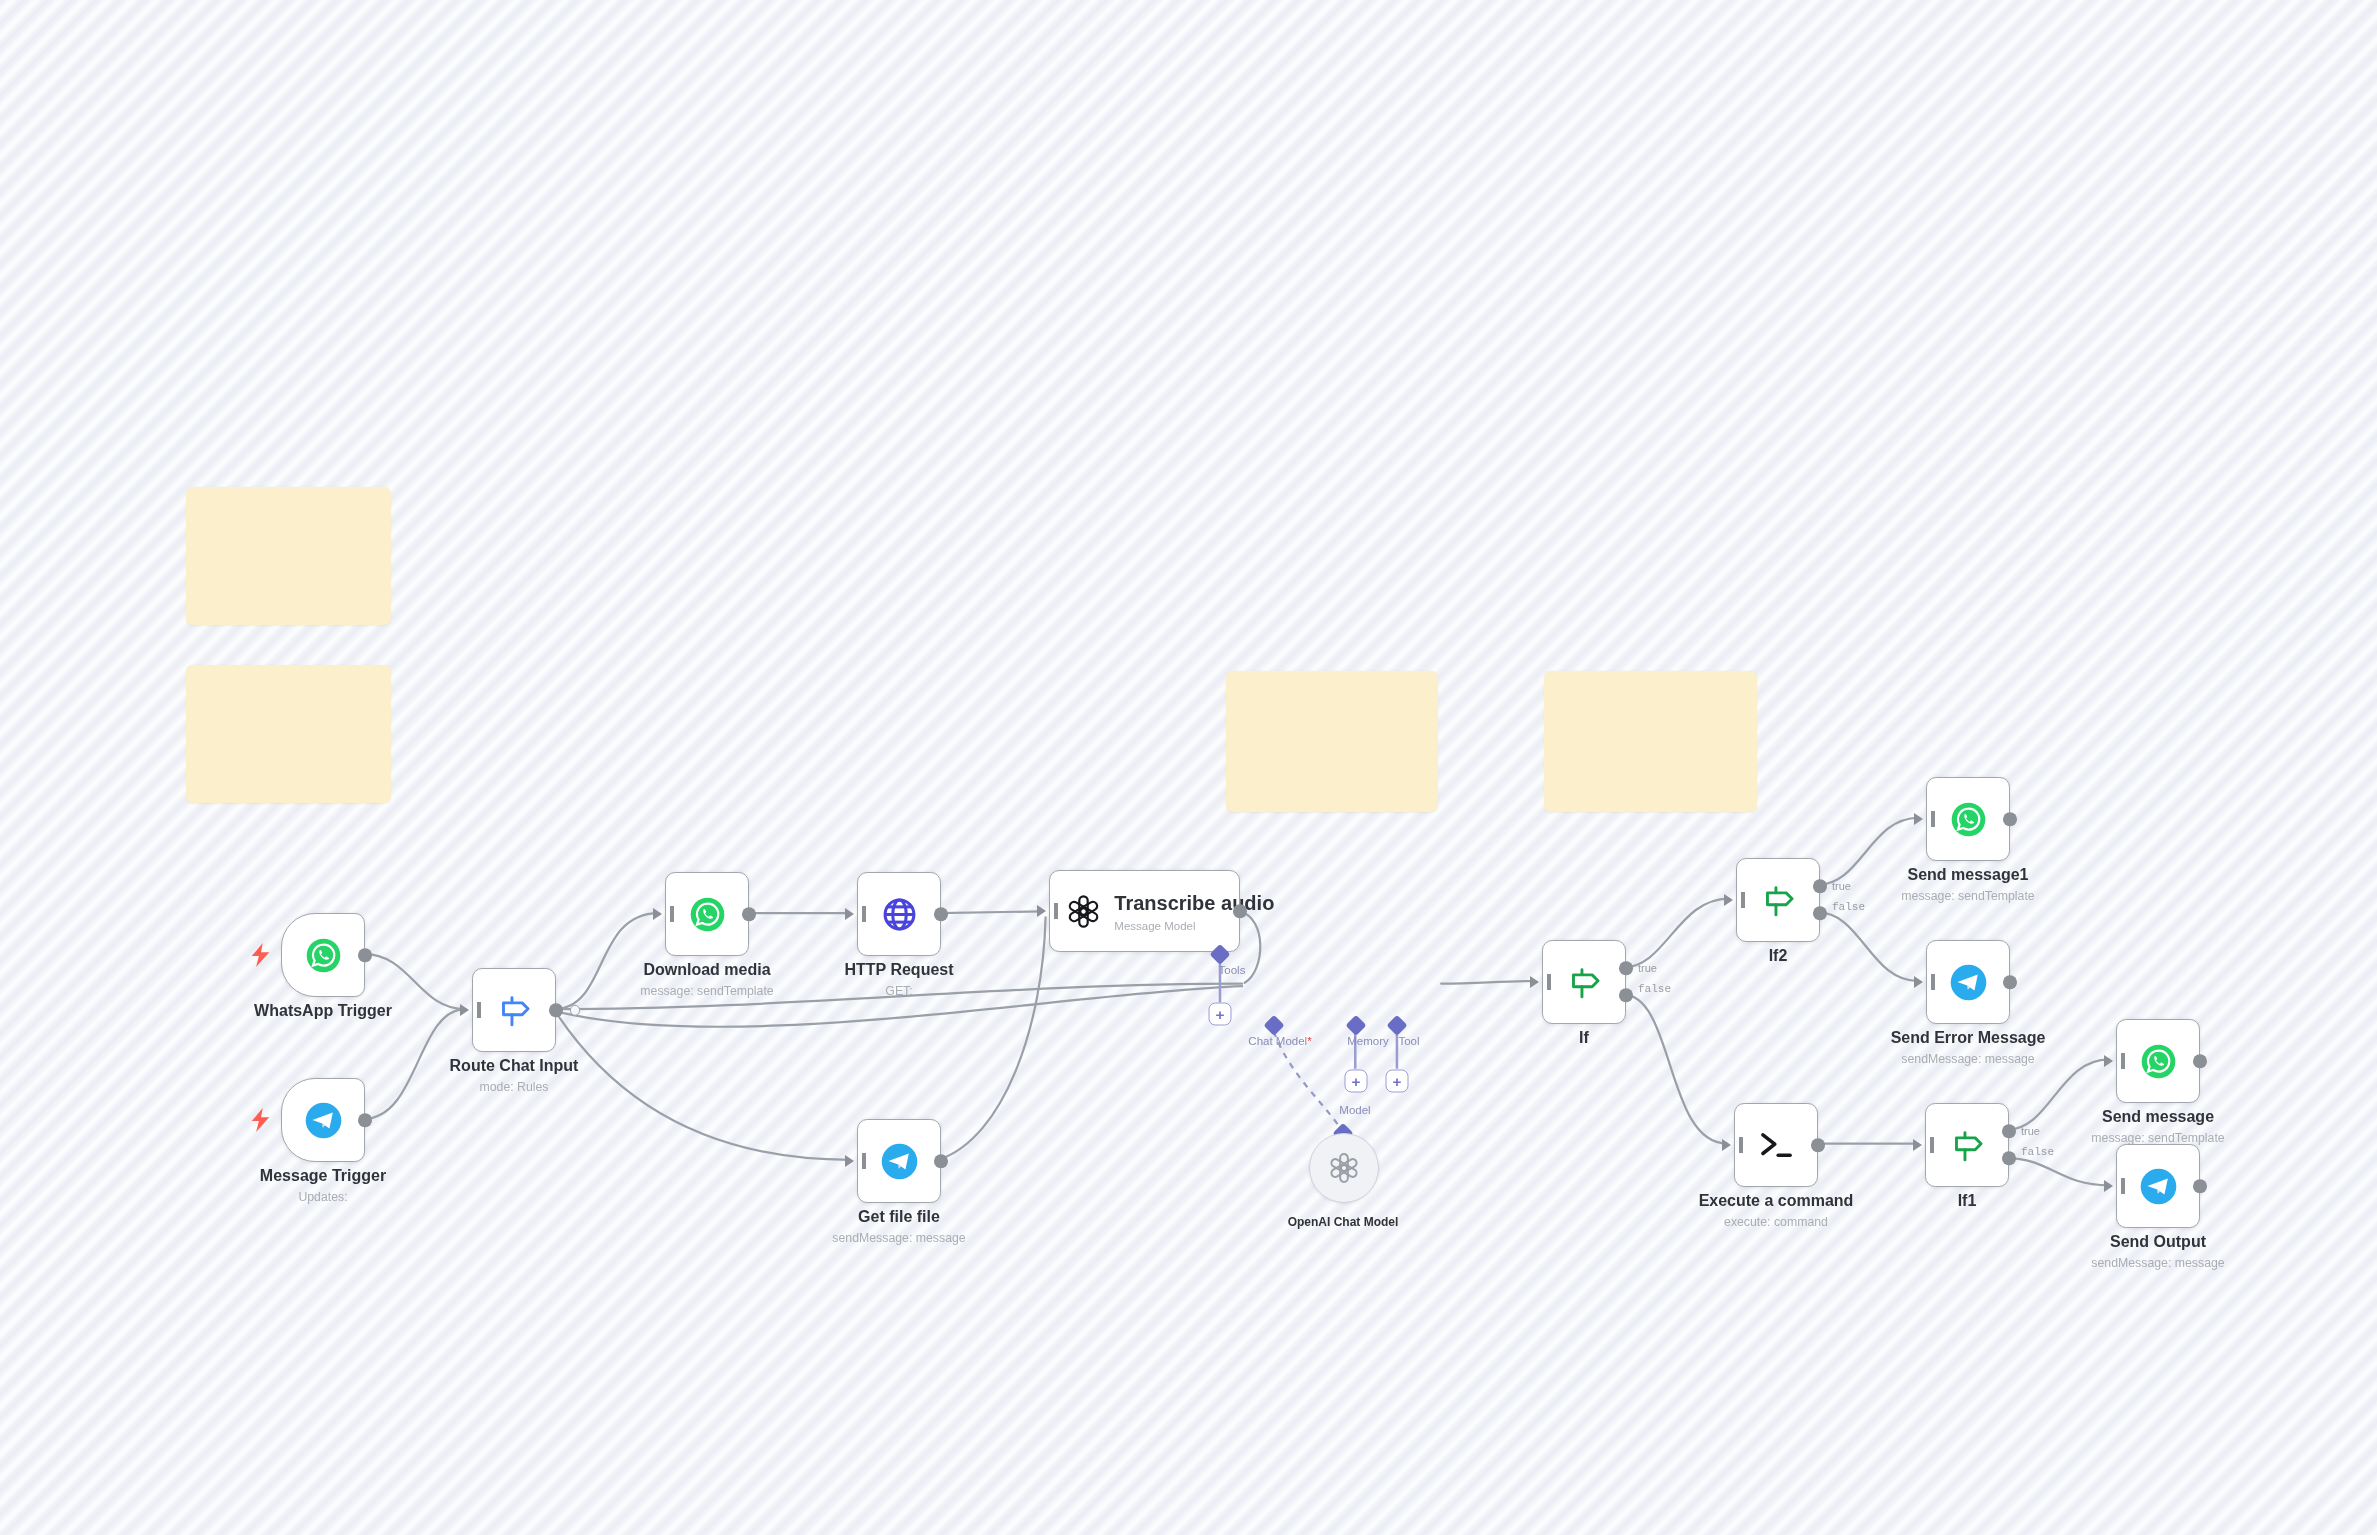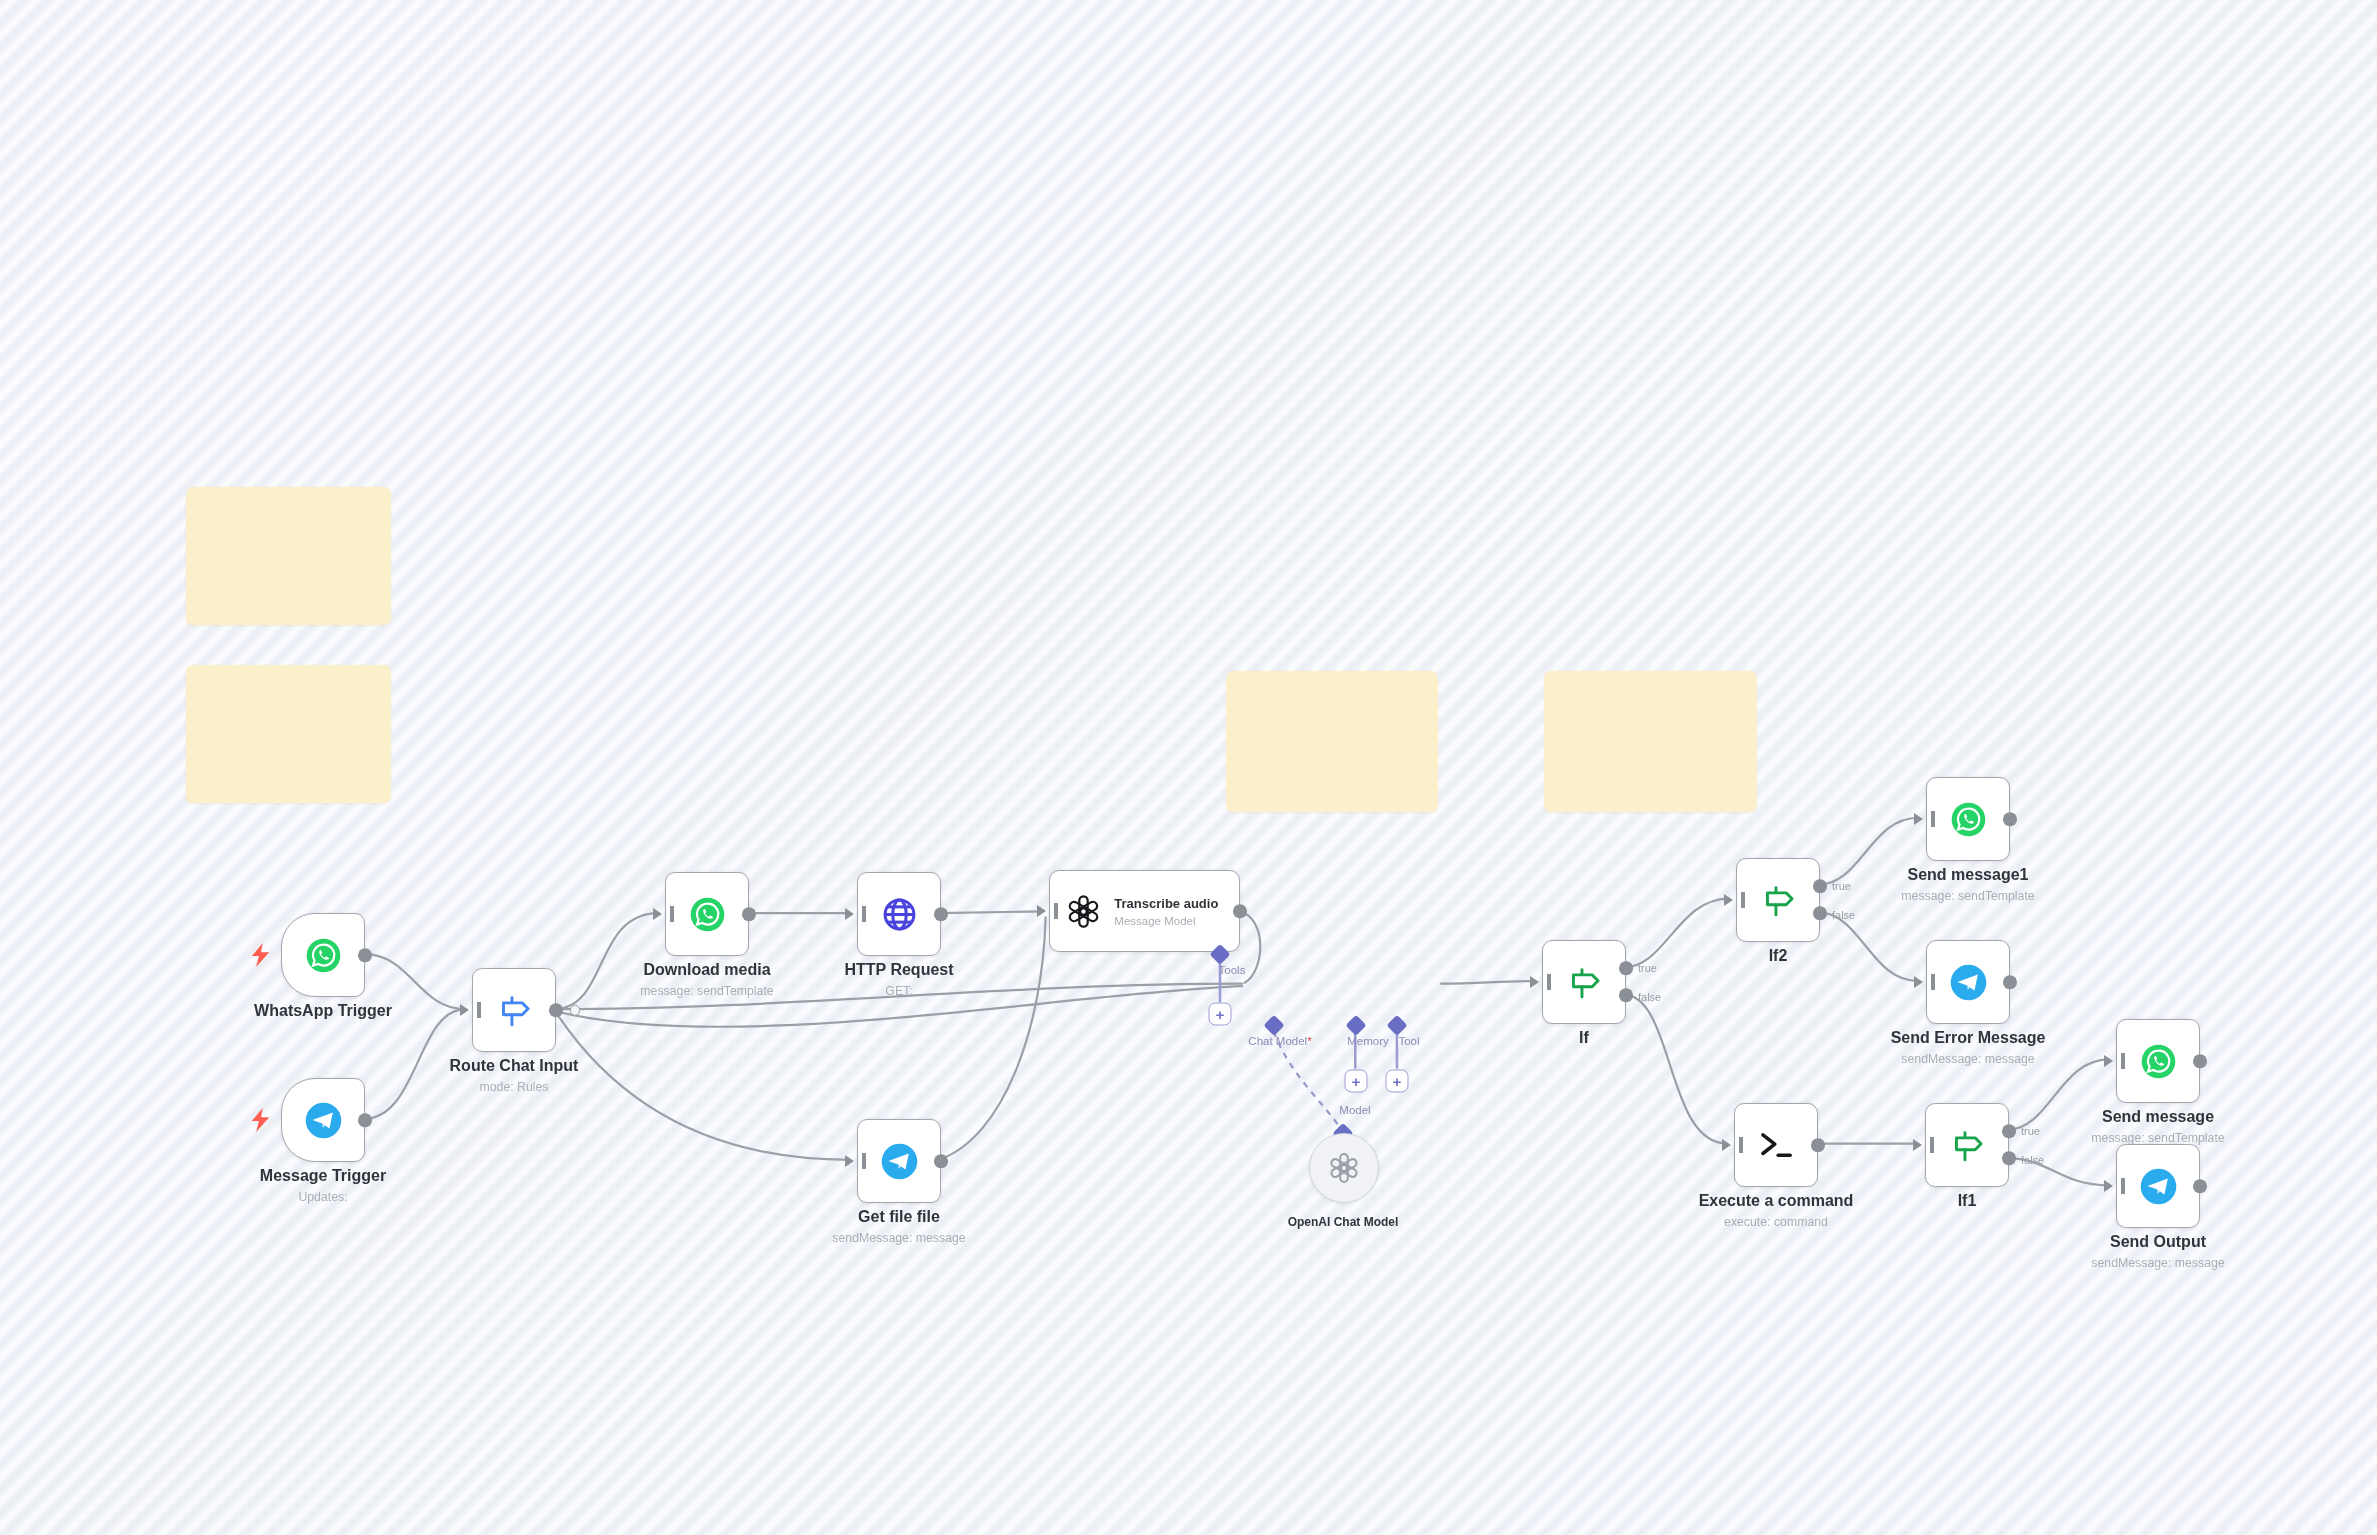--- a/index.html
+++ b/index.html
@@ -29,40 +29,40 @@
   .node.circle{width:68px;height:68px;border-radius:50%;background:#f1f2f6;border:1.7px solid #cfd3db;}
   .ntitle{
     position:absolute;left:50%;transform:translateX(-50%);top:88px;
     font-size:16px;font-weight:700;color:#30343a;white-space:nowrap;text-align:left;
   }
   .nsub{
     position:absolute;left:50%;transform:translateX(-50%);top:111px;
     font-size:12.3px;color:#a9aeb4;white-space:nowrap;
   }
   .intext{display:flex;flex-direction:column;margin-left:12px;}
-  .intext .t{font-size:13px;font-weight:700;color:#30343a;white-space:nowrap;line-height:1.35;}
+  .intext .t{font-size:20px;font-weight:700;color:#30343a;white-space:nowrap;line-height:1.35;}
   .intext .s{font-size:11.5px;color:#a9aeb4;white-space:nowrap;margin-top:2.6px;}
   .outdot{
     position:absolute;width:13.6px;height:13.6px;border-radius:50%;
     background:#8b8f96;right:-7.7px;top:50%;transform:translateY(-50%);
   }
   .outdot.p1{top:27px;} .outdot.p2{top:54px;}
   .ringdot{
     position:absolute;width:8.5px;height:8.5px;border-radius:50%;
     background:#f6f7fa;border:1.7px solid #9ba0a7;right:-25px;top:50%;transform:translateY(-50%);
   }
   .inport{position:absolute;left:-12.8px;top:50%;transform:translateY(-50%);width:0;height:0;
     border-top:6.8px solid transparent;border-bottom:6.8px solid transparent;
     border-left:9.4px solid #8b8f96;}
   .inport:after{content:"";position:absolute;left:7.7px;top:-7.7px;width:4.3px;height:15.3px;background:#8b8f96;}
   .portlabel{
     position:absolute;font-size:11px;color:#989da3;white-space:nowrap;
     left:95px;transform:translateY(-50%);
   }
-  .portlabel.p1{top:27px;} .portlabel.p2{top:56px;}
+  .portlabel.p1{top:27px;} .portlabel.p2{top:48px;font-family:Liberation Mono, monospace;}
   .bolt{position:absolute;left:-31px;top:50%;transform:translateY(-50%);}
   .diamond{
     position:absolute;width:14.5px;height:14.5px;background:#696dc3;border-radius:3.4px;
     transform:translate(-50%,-50%) rotate(45deg);
   }
   .plusbtn{
     position:absolute;width:23px;height:23px;background:#ffffff;border:1.7px solid #9a9dd4;
     border-radius:6.8px;color:#7074c8;font-size:15.3px;font-weight:700;line-height:21px;
     text-align:center;transform:translate(-50%,-50%);box-sizing:border-box;
   }

